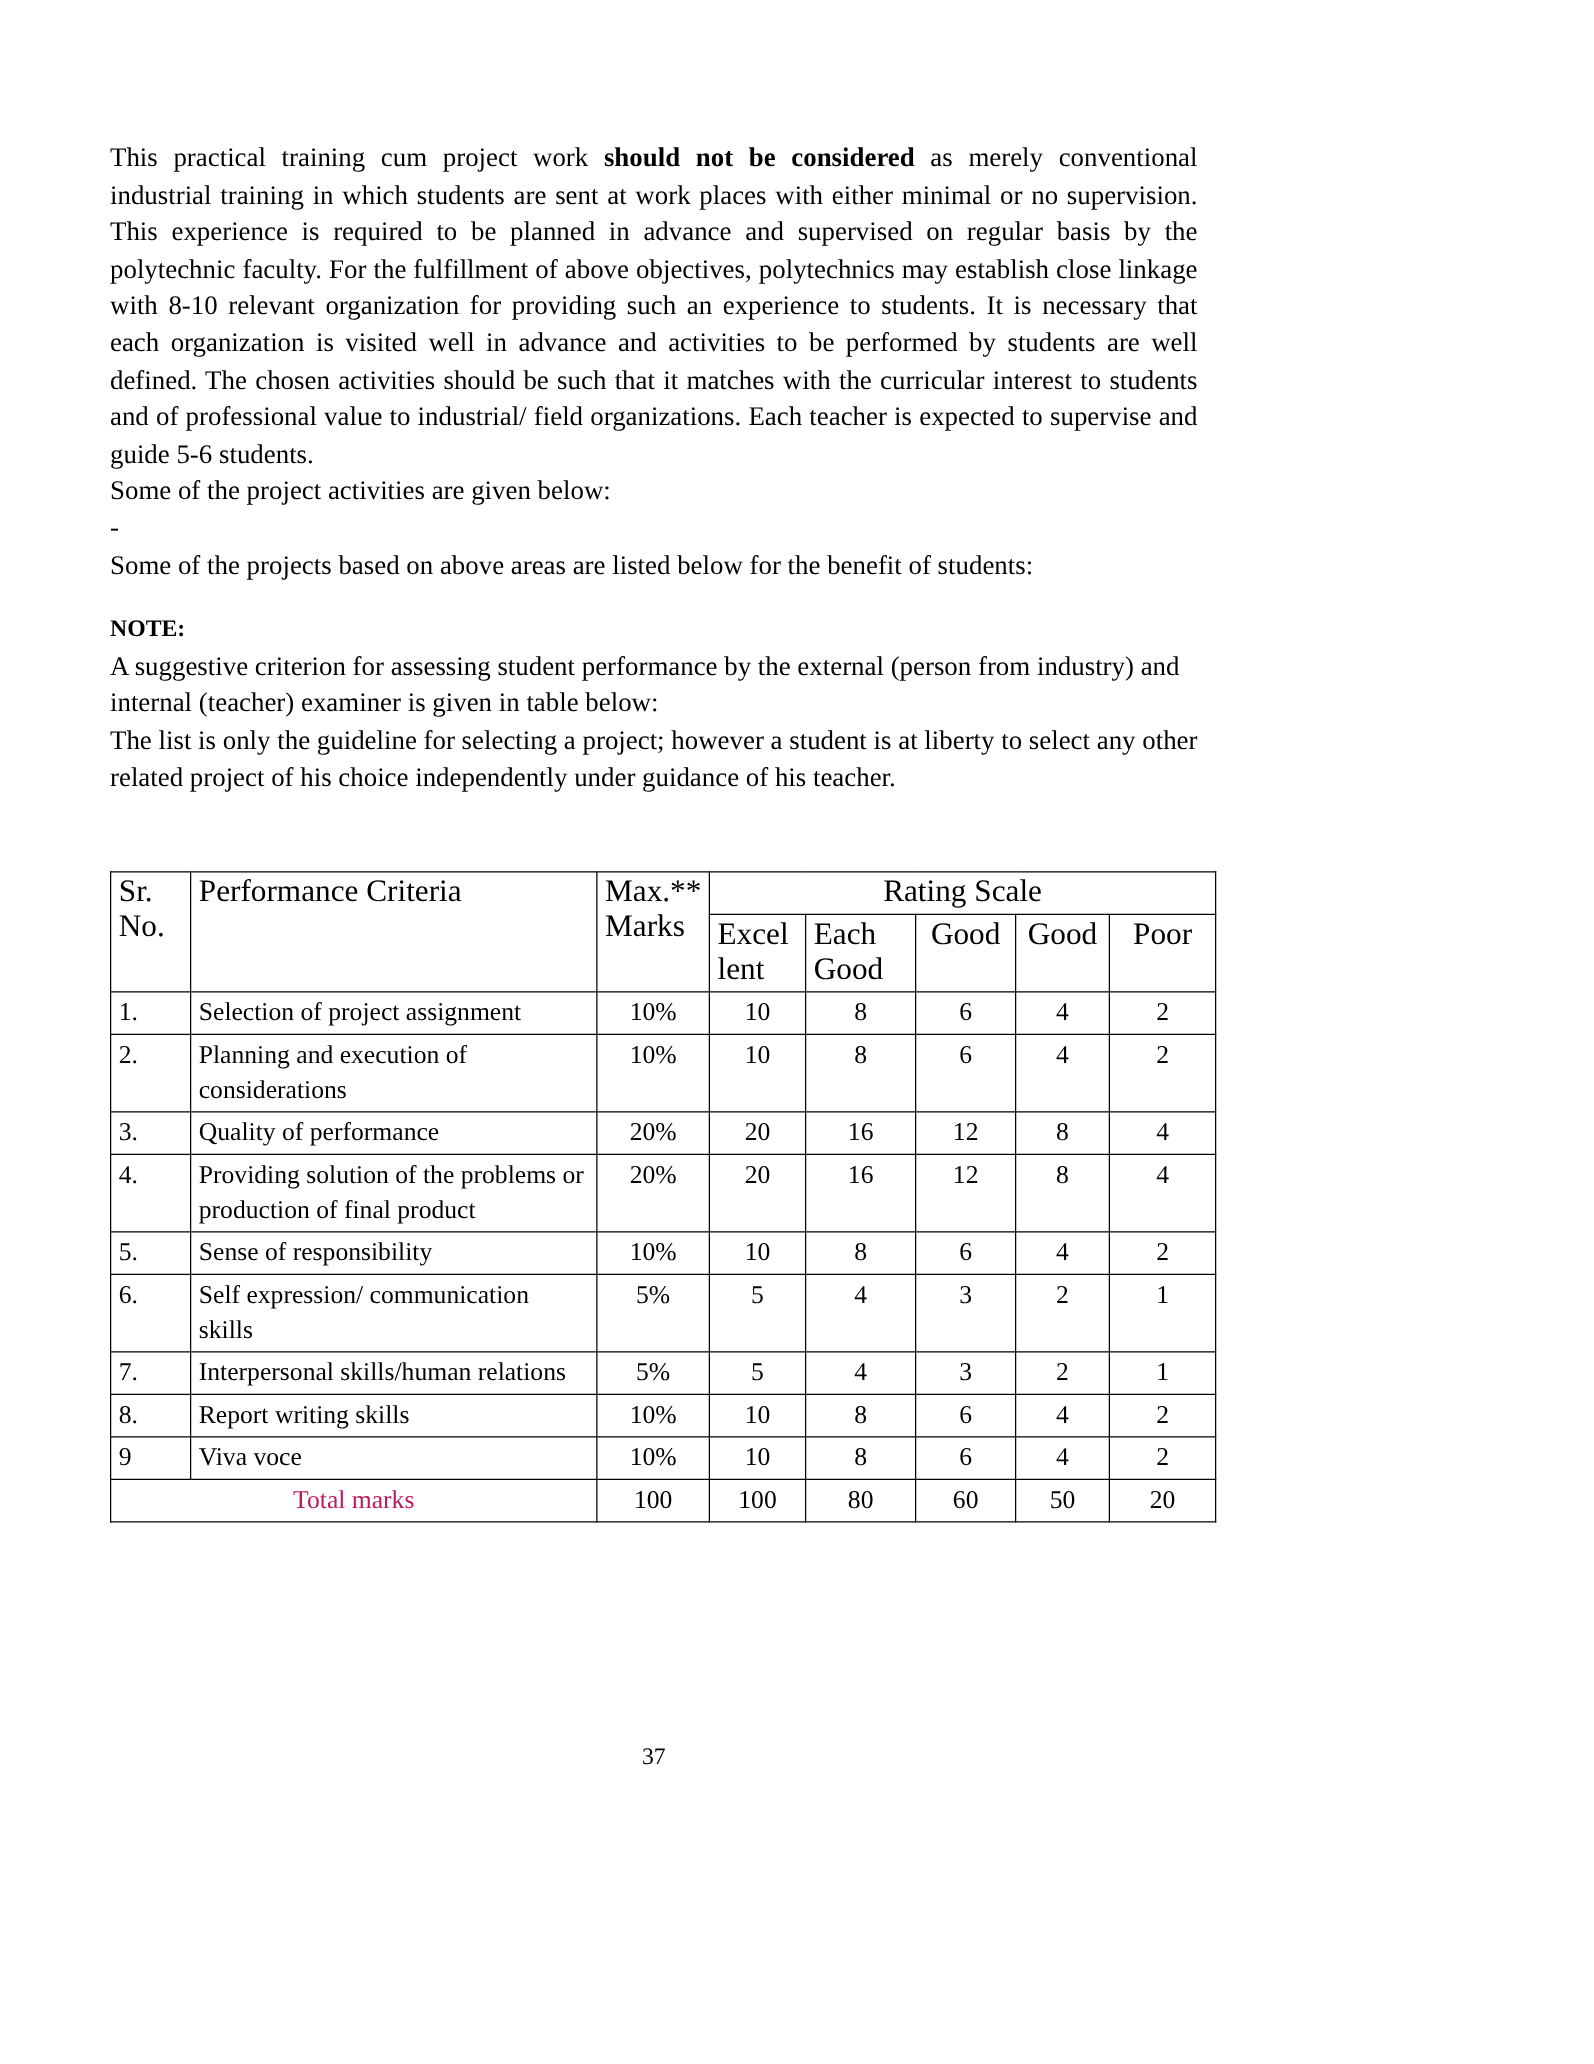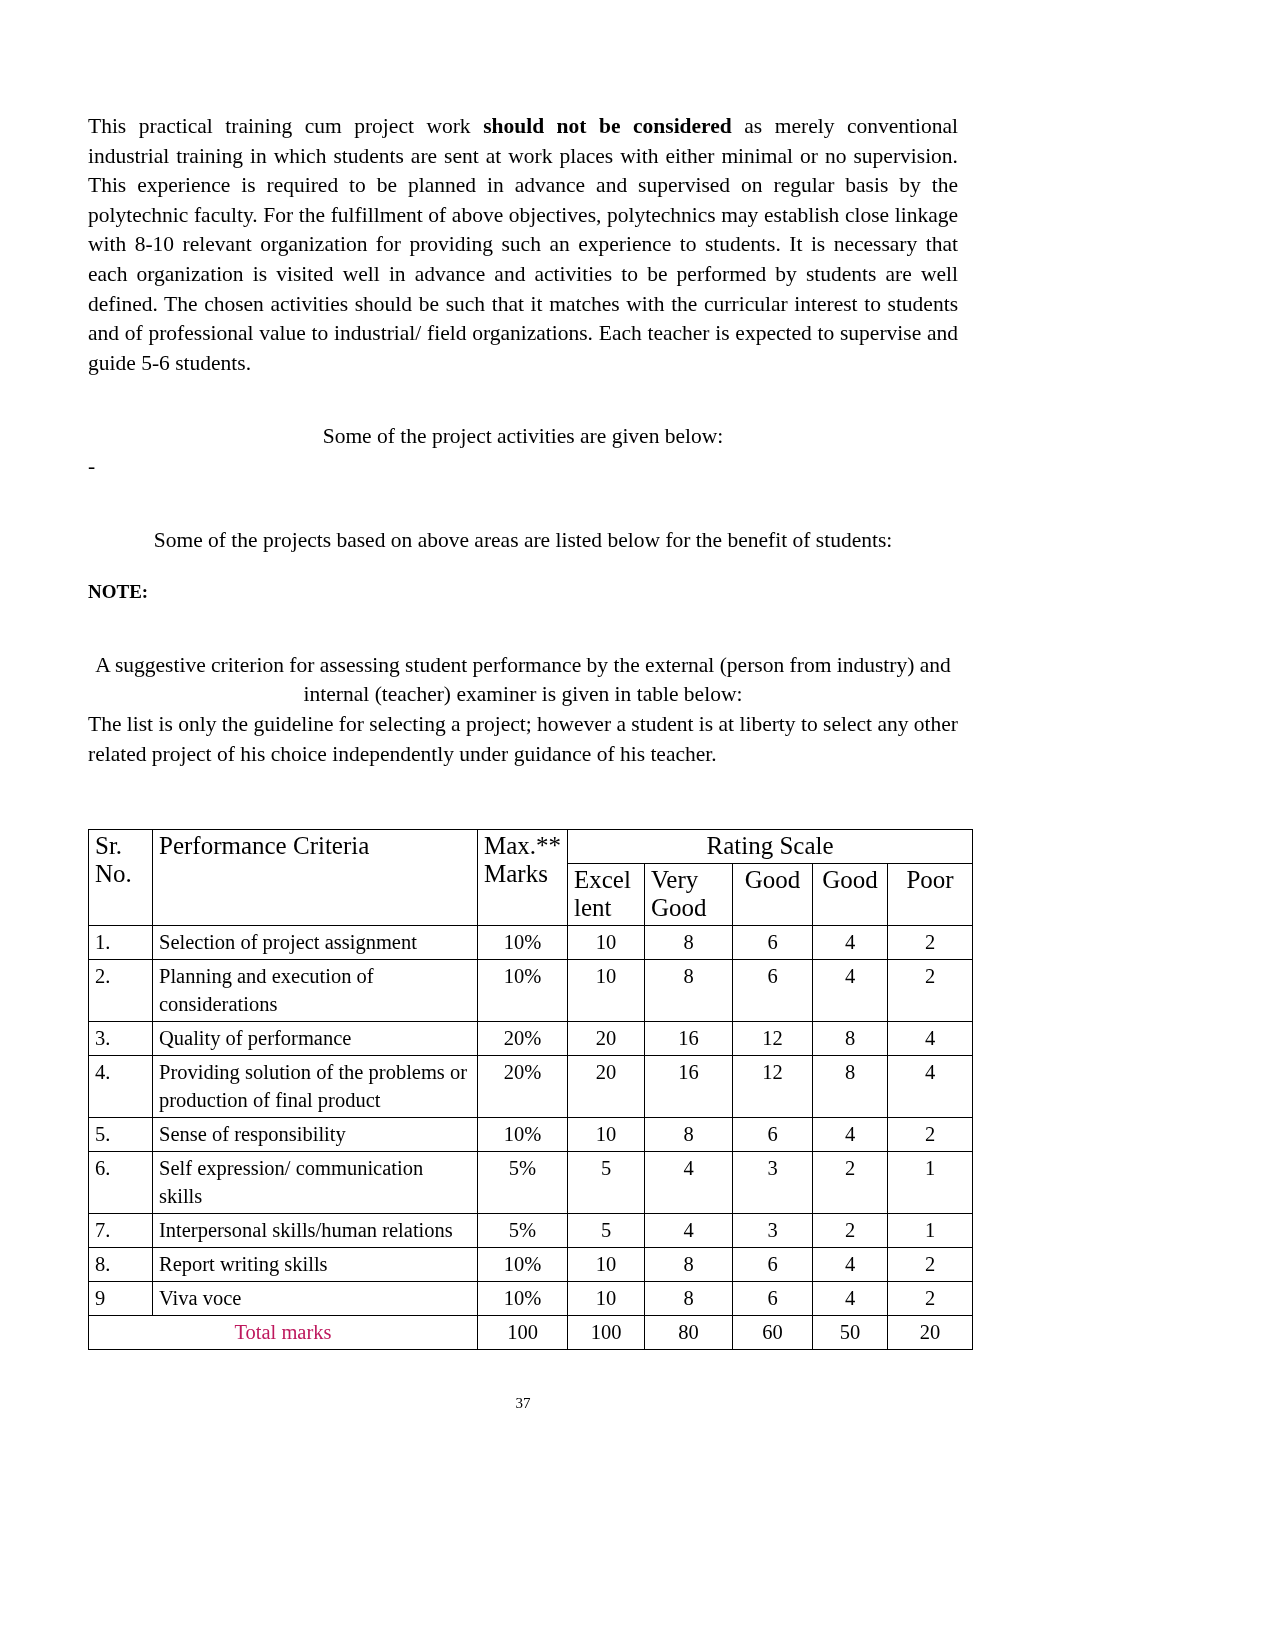--- a/index.html
+++ b/index.html
@@ -23,22 +23,21 @@
     padding: 112px 88px 0 88px;
   }
   .para {
     font-size: 21.5px;
     line-height: 29.6px;
     text-align: justify;
     text-justify: inter-word;
     margin: 0;
   }
   .para.left {
-    text-align: center;
-    margin-top: 44px;
+    text-align: left;
   }
   .b { font-weight: bold; }
   .note-head {
     font-size: 19px;
     line-height: 29.6px;
     font-weight: bold;
     margin: 0;
   }
   .spacer-md { height: 22px; }
   .dash {
@@ -85,21 +84,21 @@
     color: #be185d;
     font-weight: bold;
     text-align: center;
   }
   .pagenum {
     position: absolute;
     left: 0;
     right: 0;
     top: 1395px;
     text-align: center;
-    font-size: 15px;
+    font-size: 19px;
   }
 </style>
 </head>
 <body>
 
 <div class="page">
 
   <p class="para"><span>This practical training cum project work </span><span class="b">should not be considered</span><span> as merely conventional industrial training in which students are sent at work places with either minimal or no supervision. This experience is required to be planned in advance and supervised on regular basis by the polytechnic faculty. For the fulfillment of above objectives, polytechnics may establish close linkage with 8-10 relevant organization for providing such an experience to students. It is necessary that each organization is visited well in advance and activities to be performed by students are well defined. The chosen activities should be such that it matches with the curricular interest to students and of professional value to industrial/ field organizations. Each teacher is expected to supervise and guide 5-6 students.</span></p>
 
   <p class="para left">Some of the project activities are given below:</p>
@@ -140,21 +139,21 @@
             <div>Marks</div>
           </td>
           <td class="hdr c" colspan="5">Rating Scale</td>
         </tr>
         <tr>
           <td class="hdr l">
             <div>Excel</div>
             <div>lent</div>
           </td>
           <td class="hdr l">
-            <div>Very</div>
+            <div>Each</div>
             <div>Good</div>
           </td>
           <td class="hdr c">Good</td>
           <td class="hdr c">Good</td>
           <td class="hdr c">Poor</td>
         </tr>
 
         <tr>
           <td class="l">1.</td>
           <td class="l">Selection of project assignment</td>

